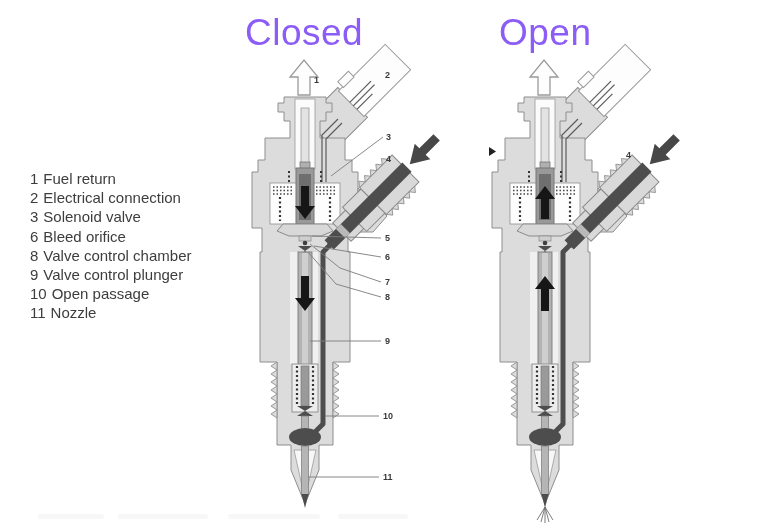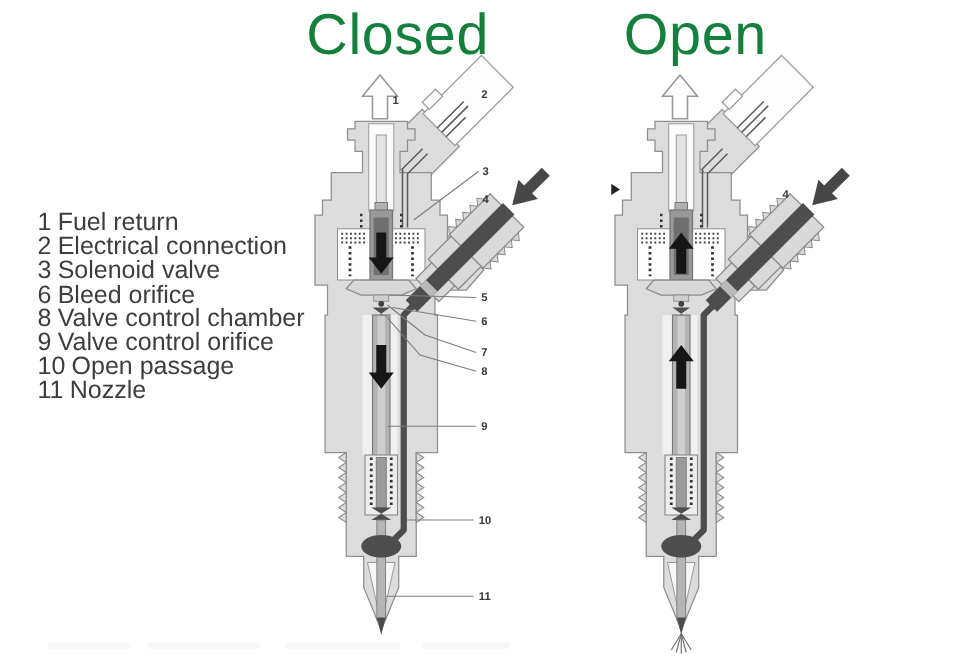--- a/index.html
+++ b/index.html
@@ -1,28 +1,28 @@
 <!DOCTYPE html>
 <html><head>
 <meta charset="utf-8">
 <style>
   html,body{margin:0;padding:0;}
   body{
     width:768px;height:529px;position:relative;overflow:hidden;
     background:#ffffff;font-family:"Liberation Sans",sans-serif;
   }
   .title{
-    position:absolute;top:0;font-size:46px;font-weight:400;
-    color:#15803d;letter-spacing:.5px;white-space:nowrap;
+    position:absolute;top:12px;font-size:37px;font-weight:400;
+    color:#8b5cf6;letter-spacing:.5px;white-space:nowrap;
   }
   #title-closed{left:245px;}
   #title-open{left:499px;}
   .legend{
     position:absolute;left:30px;top:169px;
-    font-size:20px;line-height:19.2px;color:#3d3d3d;white-space:nowrap;
+    font-size:15px;line-height:19.2px;color:#3d3d3d;white-space:nowrap;
   }
   .legend-row span{display:inline;}
   .legend-row .num{margin-right:5px;}
   svg#diagram{position:absolute;left:0;top:0;}
   .callout-num{
     font-family:"Liberation Sans",sans-serif;font-size:9px;font-weight:bold;fill:#3a3a3a;
   }
   .watermark{
     position:absolute;height:5px;background:#8a8a8a;opacity:.07;border-radius:2px;
   }
@@ -32,21 +32,21 @@
 
 <div class="title" id="title-closed">Closed</div>
 <div class="title" id="title-open">Open</div>
 
 <div class="legend">
   <div class="legend-row"><span class="num">1</span><span>Fuel return</span></div>
   <div class="legend-row"><span class="num">2</span><span>Electrical connection</span></div>
   <div class="legend-row"><span class="num">3</span><span>Solenoid valve</span></div>
   <div class="legend-row"><span class="num">6</span><span>Bleed orifice</span></div>
   <div class="legend-row"><span class="num">8</span><span>Valve control chamber</span></div>
-  <div class="legend-row"><span class="num">9</span><span>Valve control orifice</span></div>
+  <div class="legend-row"><span class="num">9</span><span>Valve control plunger</span></div>
   <div class="legend-row"><span class="num">10</span><span>Open passage</span></div>
   <div class="legend-row"><span class="num">11</span><span>Nozzle</span></div>
 </div>
 
 <svg id="diagram" width="768" height="529" viewBox="0 0 768 529">
   <defs>
     <g id="inj">
 
       <path d="M298,95 V77 H290 L304,60 L318,77 H310 V95 Z" fill="#fdfdfd" stroke="#9a9a9a" stroke-width="1.3"></path>
 

